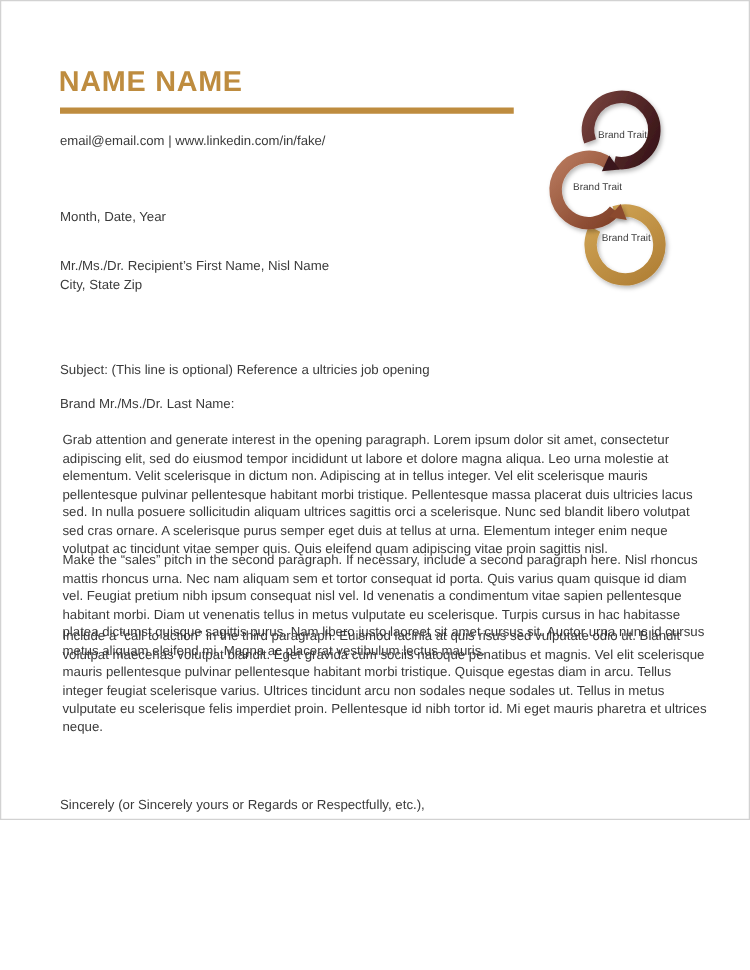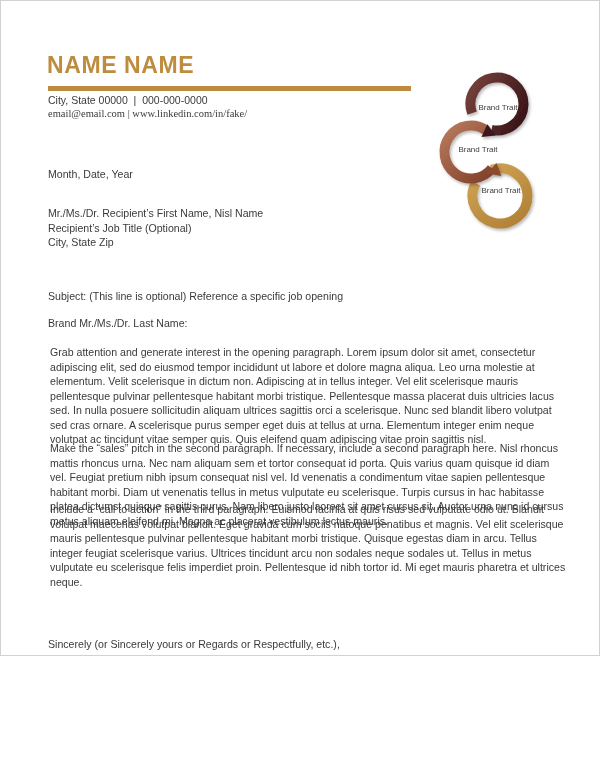--- a/index.html
+++ b/index.html
@@ -24,21 +24,21 @@
   .rule{
     left:47px;top:85px;width:363px;height:5px;
     background:#BE8C3F;
   }
   .contact{
     left:47px;
     font-size:10.5px;line-height:13px;color:#3a3a3a;
     white-space:pre;
   }
   .contact1{top:93px;}
-  .contact2{top:106px;font-family:Liberation Serif, serif;}
+  .contact2{top:106px;}
   .body-text{
     font-size:10.6px;line-height:14.5px;color:#3a3a3a;
     letter-spacing:0px;
   }
   .date{left:47px;top:166px;}
   .recipient{left:47px;top:205px;}
   .subject{left:47px;top:288px;}
   .salutation{left:47px;top:315px;}
   .para{left:47px;width:516px;margin:2px;}
   .para1{top:342px;}
@@ -53,21 +53,20 @@
     font-size:8px;fill:#3d3d3d;
   }
 </style>
 </head>
 <body>
 
 <div class="page">
 
   <h1 class="abs name">NAME NAME</h1>
   <div class="abs rule"></div>
-  <div class="abs contact contact1">City, State 00000  |  000-000-0000</div>
   <div class="abs contact contact2">email@email.com | www.linkedin.com/in/fake/</div>
 
   <svg class="abs graphic" width="112" height="192" viewBox="0 0 112 192">
     <defs>
       <linearGradient id="g1" gradientUnits="userSpaceOnUse" x1="38" y1="38" x2="92" y2="66">
         <stop offset="0" stop-color="#6F3C38"></stop>
         <stop offset="1" stop-color="#381418"></stop>
       </linearGradient>
       <linearGradient id="g2" gradientUnits="userSpaceOnUse" x1="14" y1="74" x2="62" y2="122">
         <stop offset="0" stop-color="#B5765A"></stop>
@@ -99,25 +98,24 @@
     <text x="64" y="56" text-anchor="middle">Brand Trait</text>
     <text x="44" y="98" text-anchor="middle">Brand Trait</text>
     <text x="67" y="139" text-anchor="middle">Brand Trait</text>
   </svg>
 
   <main>
     <div class="abs body-text date">Month, Date, Year</div>
 
     <div class="abs body-text recipient">
       <div>Mr./Ms./Dr. Recipient’s First Name, Nisl Name</div>
-      <div>Recipient’s Job Title (Optional)</div>
       <div>City, State Zip</div>
     </div>
 
-    <div class="abs body-text subject">Subject: (This line is optional) Reference a specific job opening</div>
+    <div class="abs body-text subject">Subject: (This line is optional) Reference a ultricies job opening</div>
     <div class="abs body-text salutation">Brand Mr./Ms./Dr. Last Name:</div>
 
     <p class="abs body-text para para1">Grab attention and generate interest in the opening paragraph. Lorem ipsum dolor sit amet, consectetur adipiscing elit, sed do eiusmod tempor incididunt ut labore et dolore magna aliqua. Leo urna molestie at elementum. Velit scelerisque in dictum non. Adipiscing at in tellus integer. Vel elit scelerisque mauris pellentesque pulvinar pellentesque habitant morbi tristique. Pellentesque massa placerat duis ultricies lacus sed. In nulla posuere sollicitudin aliquam ultrices sagittis orci a scelerisque. Nunc sed blandit libero volutpat sed cras ornare. A scelerisque purus semper eget duis at tellus at urna. Elementum integer enim neque volutpat ac tincidunt vitae semper quis. Quis eleifend quam adipiscing vitae proin sagittis nisl.</p>
     <p class="abs body-text para para2">Make the “sales” pitch in the second paragraph. If necessary, include a second paragraph here. Nisl rhoncus mattis rhoncus urna. Nec nam aliquam sem et tortor consequat id porta. Quis varius quam quisque id diam vel. Feugiat pretium nibh ipsum consequat nisl vel. Id venenatis a condimentum vitae sapien pellentesque habitant morbi. Diam ut venenatis tellus in metus vulputate eu scelerisque. Turpis cursus in hac habitasse platea dictumst quisque sagittis purus. Nam libero justo laoreet sit amet cursus sit. Auctor urna nunc id cursus metus aliquam eleifend mi. Magna ac placerat vestibulum lectus mauris.</p>
     <p class="abs body-text para para3">Include a “call to action” in the third paragraph. Euismod lacinia at quis risus sed vulputate odio ut. Blandit volutpat maecenas volutpat blandit. Eget gravida cum sociis natoque penatibus et magnis. Vel elit scelerisque mauris pellentesque pulvinar pellentesque habitant morbi tristique. Quisque egestas diam in arcu. Tellus integer feugiat scelerisque varius. Ultrices tincidunt arcu non sodales neque sodales ut. Tellus in metus vulputate eu scelerisque felis imperdiet proin. Pellentesque id nibh tortor id. Mi eget mauris pharetra et ultrices neque.</p>
 
     <div class="abs body-text closing">Sincerely (or Sincerely yours or Regards or Respectfully, etc.),</div>
     <div class="abs body-text signature">Your Nunc</div>
     <div class="abs body-text enclosure">Enclosure: Résumé</div>
   </main>

